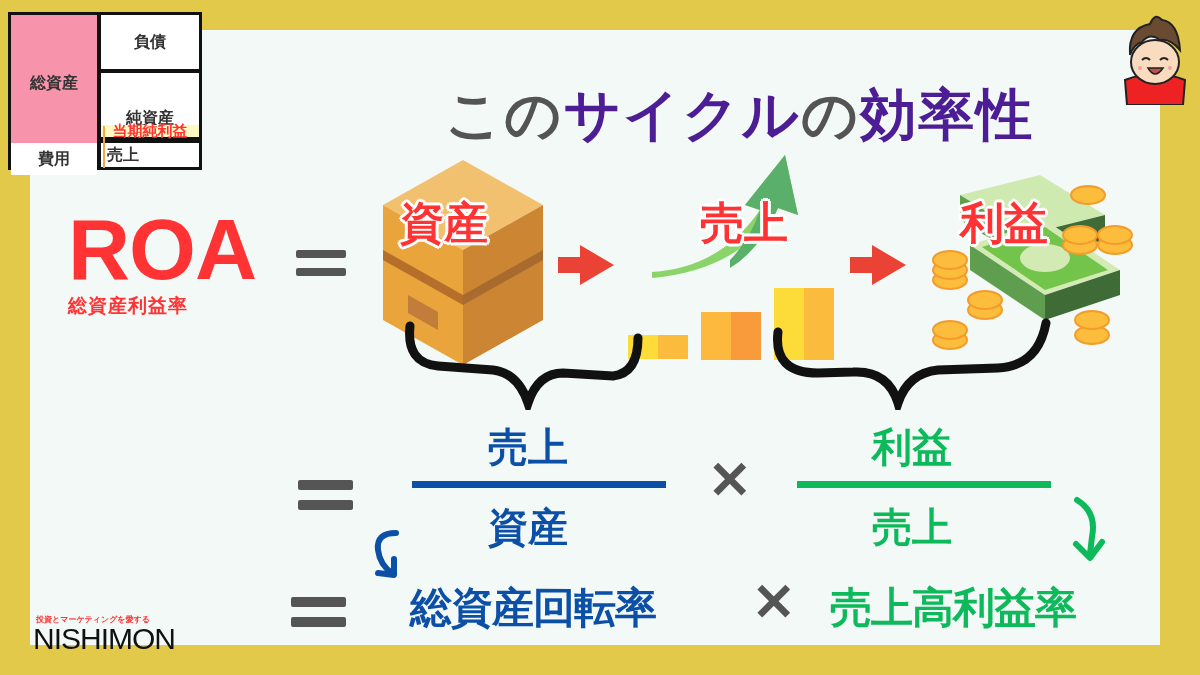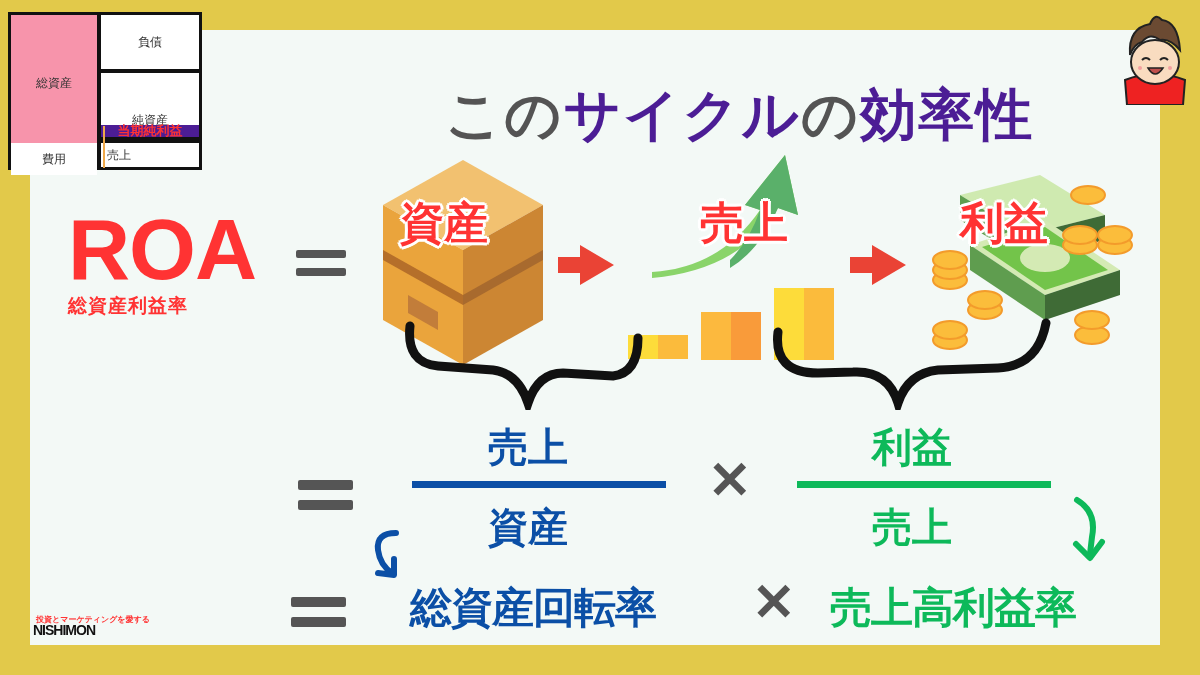--- a/index.html
+++ b/index.html
@@ -1,23 +1,23 @@
 <!DOCTYPE html>
 <html><head>
 <meta charset="utf-8">
 <style>
   html, body { margin:0; padding:0; }
   body { width:1200px; height:675px; position:relative; overflow:hidden; background:#e2c94a; font-family:"DejaVu Sans", sans-serif; }
   .panel { position:absolute; left:30px; top:30px; width:1130px; height:615px; background:#f3f9f6; }
   .abs { position:absolute; }
   
   .bs { position:absolute; left:8px; top:12px; width:194px; height:158px; background:#111; }
-  .bs-cell { position:absolute; background:#fff; display:flex; align-items:center; justify-content:center; font-size:12px; font-weight:normal; color:#333; }
+  .bs-cell { position:absolute; background:#fff; display:flex; align-items:center; justify-content:center; font-size:16px; font-weight:bold; color:#333; }
   .bs-pink { background:#f794ab; }
-  .bs-np { position:absolute; background:#4c1d95; color:#ff3333; font-size:13px; font-weight:bold; display:flex; align-items:center; justify-content:center; }
+  .bs-np { position:absolute; background:#fef9c3; color:#ff3333; font-size:15px; font-weight:bold; display:flex; align-items:center; justify-content:center; }
   .title { left:445px; top:78px; font-size:56px; font-weight:bold; letter-spacing:2px; white-space:nowrap; }
   .gray { color:#545454; }
   .red { color:#4c1d95; }
   .roa { left:68px; top:200px; font-size:86px; font-weight:bold; color:#ff3333; font-family:"Liberation Sans", sans-serif; letter-spacing:-1px; }
   .roa-sub { left:68px; top:293px; font-size:19px; font-weight:bold; color:#ff3333; letter-spacing:1px; }
   .eq { background:#555; position:absolute; border-radius:2px; }
   .stroke-label { font-size:44px; font-weight:bold; color:#ff3333; -webkit-text-stroke:0; text-shadow: 3px 0 #fff, -3px 0 #fff, 0 3px #fff, 0 -3px #fff, 2px 2px #fff, -2px -2px #fff, 2px -2px #fff, -2px 2px #fff; }
   .frac-text { font-size:40px; font-weight:bold; }
   .blue { color:#0b4fa6; }
   .green { color:#0db95a; }
@@ -172,13 +172,13 @@
     </svg>
 </div>
 
 <div class="eq" style="left:291px;top:597px;width:55px;height:10px;"></div>
 <div class="eq" style="left:291px;top:617px;width:55px;height:10px;"></div>
 <div class="abs bottom-text blue" style="left:410px;top:580px;">総資産回転率</div>
 <div class="abs times" style="left:752px;top:572px;">✕</div>
 <div class="abs bottom-text green" style="left:830px;top:580px;">売上高利益率</div>
 
 <div class="abs" style="left:36px;top:614px;font-size:8px;font-weight:bold;color:#ff3333;white-space:nowrap;">投資とマーケティングを愛する</div>
-<div class="abs" style="left:33px;top:622px;font-size:14px;font-weight:bold;color:#111;font-family:'Liberation Sans',sans-serif;letter-spacing:-1px;text-align:right;">NISHIMON</div>
+<div class="abs" style="left:33px;top:622px;font-size:30px;font-weight:normal;color:#111;font-family:'Liberation Sans',sans-serif;letter-spacing:-1px;text-align:right;">NISHIMON</div>
 
 </body></html>

